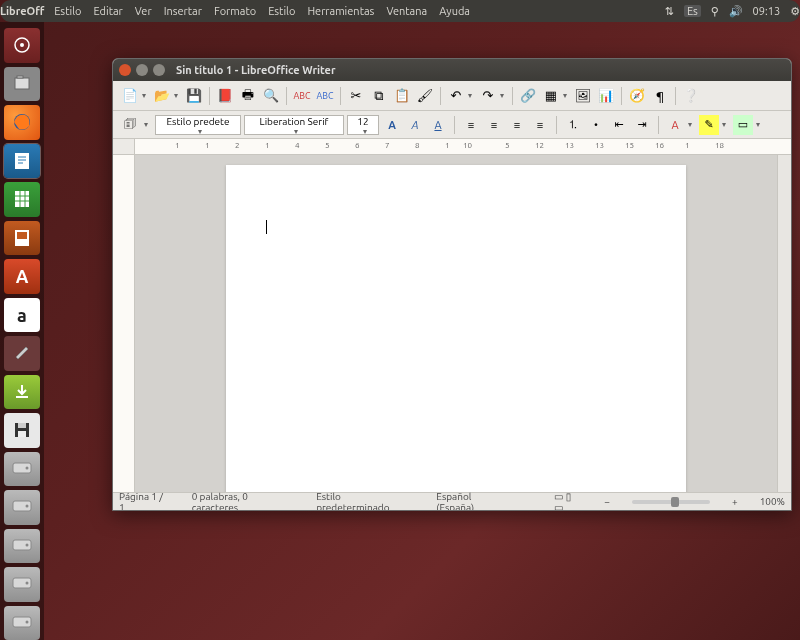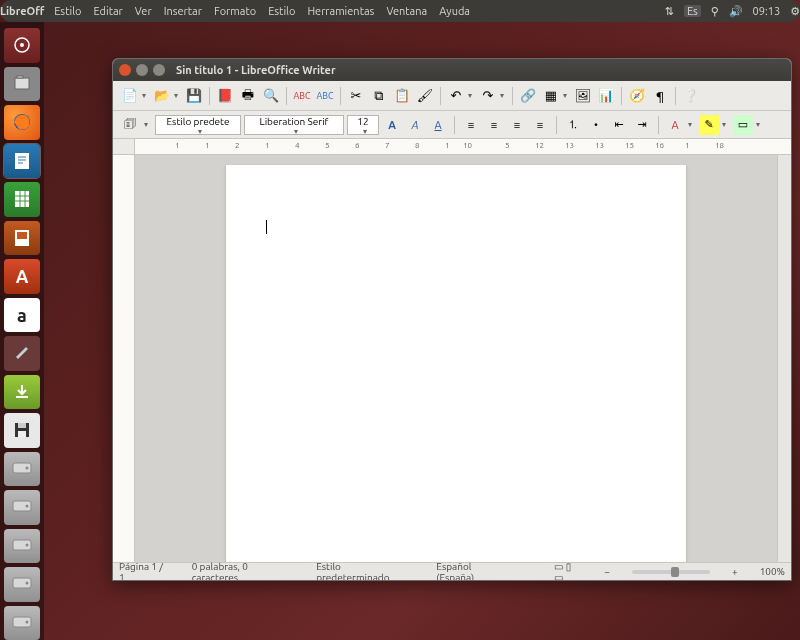--- a/index.html
+++ b/index.html
@@ -24,21 +24,21 @@
 .li-calc { background: linear-gradient(#3aa03a,#2a7a2a); color: #fff; }
 .li-impress { background: linear-gradient(#c25a20,#8a3a10); color: #fff; }
 .li-software { background: linear-gradient(#d84a2a,#a03010); color: #fff; }
 .li-amazon { background: #fff; color: #222; }
 .li-settings { background: #6a3a3a; color: #fff; }
 .li-download { background: linear-gradient(#9aca3a,#6a9a2a); color: #fff; }
 .li-save { background: #e8e8e8; color: #222; }
 .li-disk { background: linear-gradient(#bababa,#909090); color: #444; }
 
 
-.window { position: absolute; left: 112px; top: 58px; width: 680px; height: 523px; background: #e8e8e5; border: 1px solid #6a6a6a; border-radius: 6px 6px 0 0; box-shadow: 0 4px 20px rgba(0,0,0,0.5); display: flex; flex-direction: column; overflow: hidden; }
+.window { position: absolute; left: 112px; top: 58px; width: 680px; height: 453px; background: #e8e8e5; border: 1px solid #6a6a6a; border-radius: 6px 6px 0 0; box-shadow: 0 4px 20px rgba(0,0,0,0.5); display: flex; flex-direction: column; overflow: hidden; }
 .titlebar { height: 22px; background: linear-gradient(#4a4844,#3c3b37); display: flex; align-items: center; padding: 0 6px; color: #ddd; font-size: 11px; }
 .titlebar .win-btn { width: 12px; height: 12px; border-radius: 50%; margin-right: 5px; }
 .win-close { background: #d9532c; }
 .win-min { background: #8a8882; }
 .win-max { background: #8a8882; }
 .titlebar .title-text { margin-left: 6px; font-weight: bold; }
 
 .toolbar { height: 30px; background: #eceae6; border-bottom: 1px solid #c8c6c0; display: flex; align-items: center; padding: 0 6px; gap: 1px; }
 .tb-btn { width: 22px; height: 22px; display: flex; align-items: center; justify-content: center; font-size: 13px; cursor: pointer; border-radius: 2px; }
 .tb-sep { width: 1px; height: 18px; background: #c0beb8; margin: 0 3px; }

